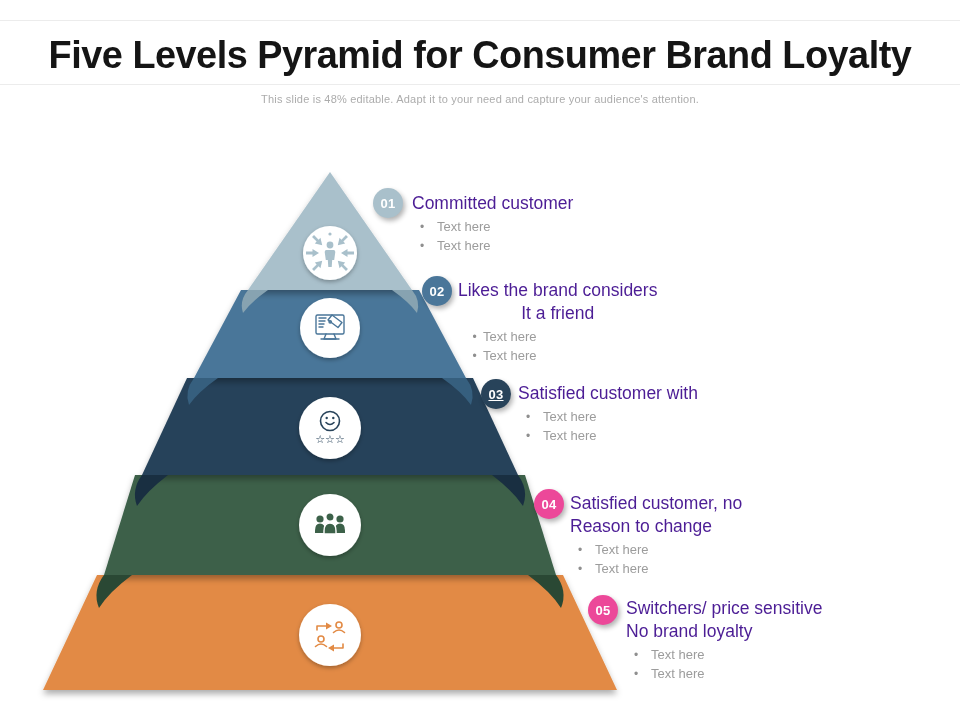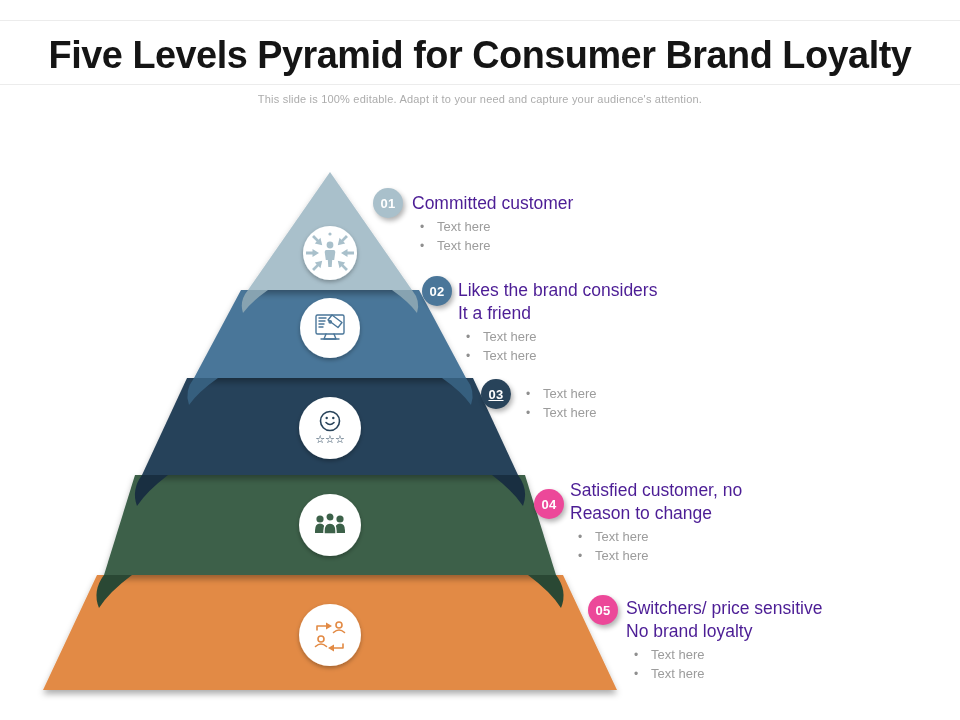--- a/index.html
+++ b/index.html
@@ -29,40 +29,40 @@
     box-shadow:2px 3px 5px rgba(0,0,0,0.3);
   }
   .badge.b1 { left:373px; top:175px; }
   .badge.b2 { left:422px; top:263px; }
   .badge.b3 { left:481px; top:366px; }
   .badge.b4 { left:534px; top:476px; }
   .badge.b5 { left:588px; top:582px; }
 
   .lvl-text { position:absolute; }
   .lvl-text.t1 { left:412px; top:179px; }
-  .lvl-text.t2 { left:458px; top:266px; }
+  .lvl-text.t2 { left:458px; top:266px;text-align:center; }
   .lvl-text.t3 { left:518px; top:369px; }
-  .lvl-text.t4 { left:570px; top:466px; }
+  .lvl-text.t4 { left:570px; top:479px; }
   .lvl-text.t5 { left:626px; top:584px; }
 
   .lvl-title-line { font-size:17.5px; line-height:23px; color:#4c1d95; white-space:nowrap; }
   .lvl-title-line:empty { display:none; }
   .bullets { padding-top:3px; }
   .bullet-row { display:flex; align-items:baseline; font-size:13px; line-height:17.5px; color:#9c9c9c; }
   .bullet-dot { color:#8f8f8f; margin-left:8px; width:17px; font-size:12px; }
 </style>
 </head>
 <body>
 
 <div class="slide">
 
   <div class="rule top"></div>
   <h1 class="slide-title">Five Levels Pyramid for Consumer Brand Loyalty</h1>
   <div class="rule mid"></div>
-  <div class="slide-subtitle">This slide is 100% editable. Adapt it to your need and capture your audience's attention.</div>
+  <div class="slide-subtitle">This slide is 48% editable. Adapt it to your need and capture your audience's attention.</div>
 
   <div class="pyramid-wrap">
     <svg width="620" height="540" viewBox="0 0 620 540">
       <defs>
         <filter id="sh" x="-20%" y="-20%" width="140%" height="160%">
           <feDropShadow dx="0" dy="4" stdDeviation="3" flood-opacity="0.32"></feDropShadow>
         </filter>
         <filter id="shc" x="-30%" y="-30%" width="160%" height="170%">
           <feDropShadow dx="0" dy="2" stdDeviation="2" flood-opacity="0.3"></feDropShadow>
         </filter>
@@ -192,20 +192,21 @@
           <span>Text here</span>
         </div>
       <div class="bullet-row">
           <span class="bullet-dot">•</span>
           <span>Text here</span>
         </div>
     </div>
   </div>
 
   <div class="lvl-text t3">
+    <div class="lvl-title-line">Satisfied customer with</div>
     <div class="bullets">
       <div class="bullet-row">
           <span class="bullet-dot">•</span>
           <span>Text here</span>
         </div>
       <div class="bullet-row">
           <span class="bullet-dot">•</span>
           <span>Text here</span>
         </div>
     </div>

